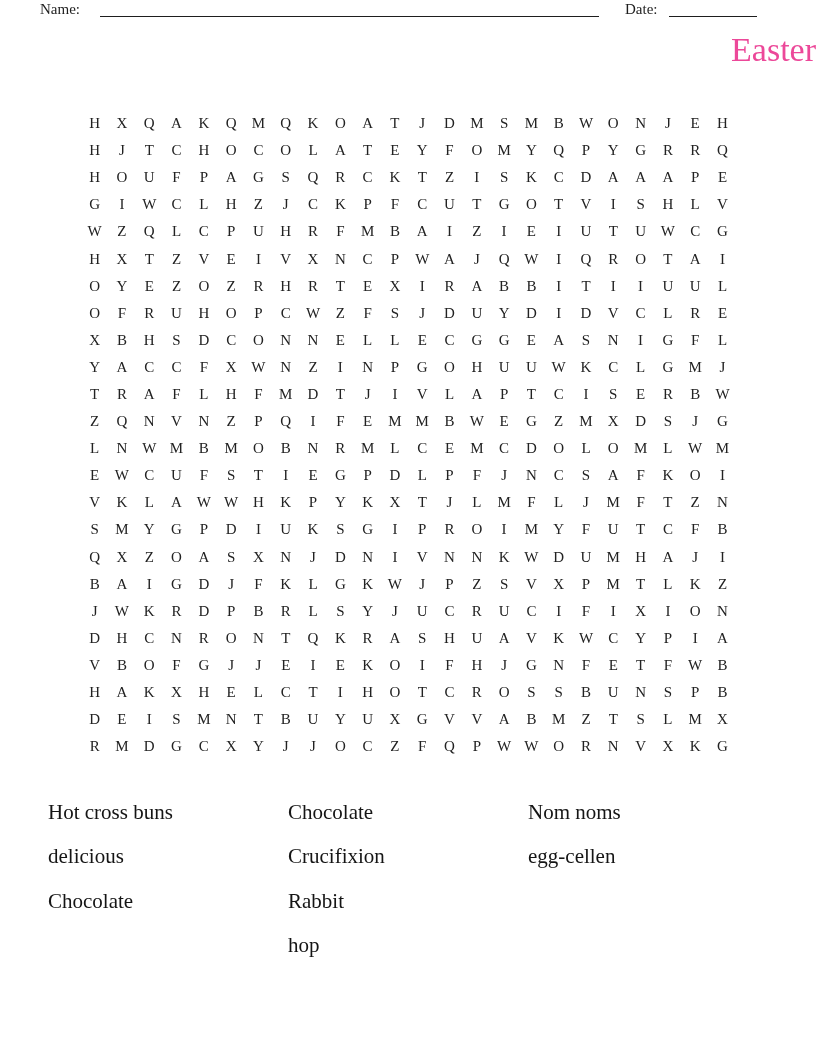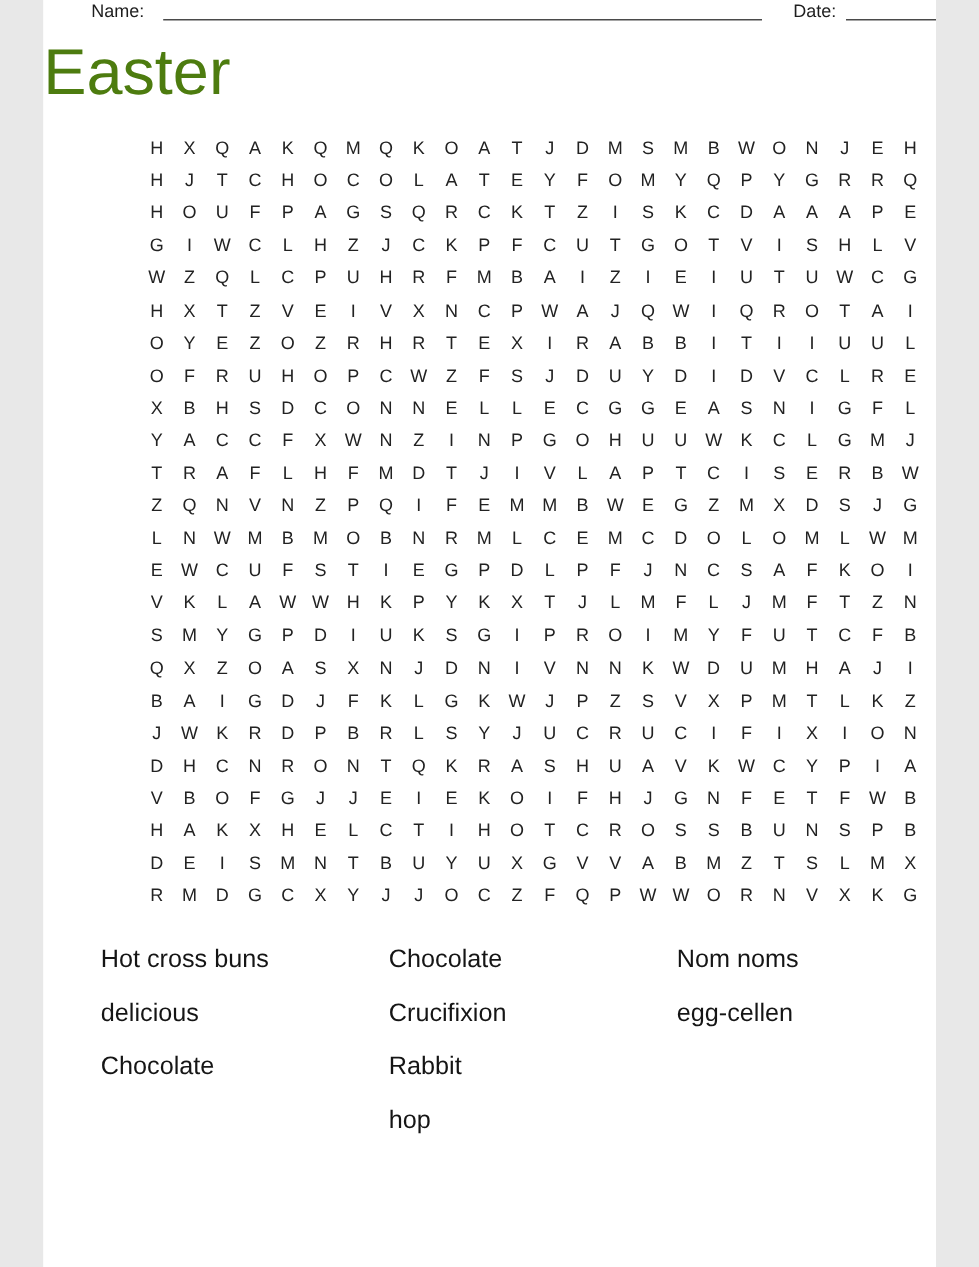--- a/index.html
+++ b/index.html
@@ -1,22 +1,22 @@
 <!DOCTYPE html>
 <html><head>
 <meta charset="utf-8">
 <style>
   html, body { margin: 0; padding: 0; background: #e8e8e8; }
   .page {
     position: relative;
-    width: 744px;
+    width: 816px;
     height: 1056px;
     margin: 0 auto;
     background: #ffffff;
-    font-family: Liberation Sans, sans-serif;
+    font-family: Liberation Serif, serif;
     color: #1e1e1e;
     overflow: hidden;
   }
 
   
   .hdr-label {
     position: absolute;
     top: 1px;
     font-size: 15px;
     line-height: 17px;
@@ -33,26 +33,26 @@
   }
   .name-line { left: 100px; width: 499px; }
   .date-line { left: 669px; width: 88px; }
 
   
   .title {
     position: absolute;
     top: 31px;
     left: 0;
     width: 100%;
-    text-align: left;
-    font-size: 54px;
+    text-align: right;
+    font-size: 34px;
     line-height: 1.1;
     font-weight: 400;
     letter-spacing: 0px;
-    color: #4d7c0f;
+    color: #ec4899;
   }
 
   
   .letter-grid {
     position: absolute;
     left: 81px;
     top: 110px;
     display: grid;
     grid-template-columns: repeat(24, 27.3px);
     grid-auto-rows: 27.1px;
@@ -61,21 +61,21 @@
     display: flex;
     align-items: center;
     justify-content: center;
     font-size: 15px;
     font-weight: 400;
     color: #222222;
   }
 
   
   .word-list { position: absolute; left: 0; top: 774px; width: 100%; }
-  .word-col { position: absolute; top: 4px; text-align: center; }
+  .word-col { position: absolute; top: 16px; text-align: center; }
   .word-col-1 { left: 48px; }
   .word-col-2 { left: 288px; }
   .word-col-3 { left: 528px; }
   .word-col .word {
     height: 44.5px;
     display: flex;
     align-items: center;
     font-size: 21px;
     color: #151515;
     white-space: nowrap;

